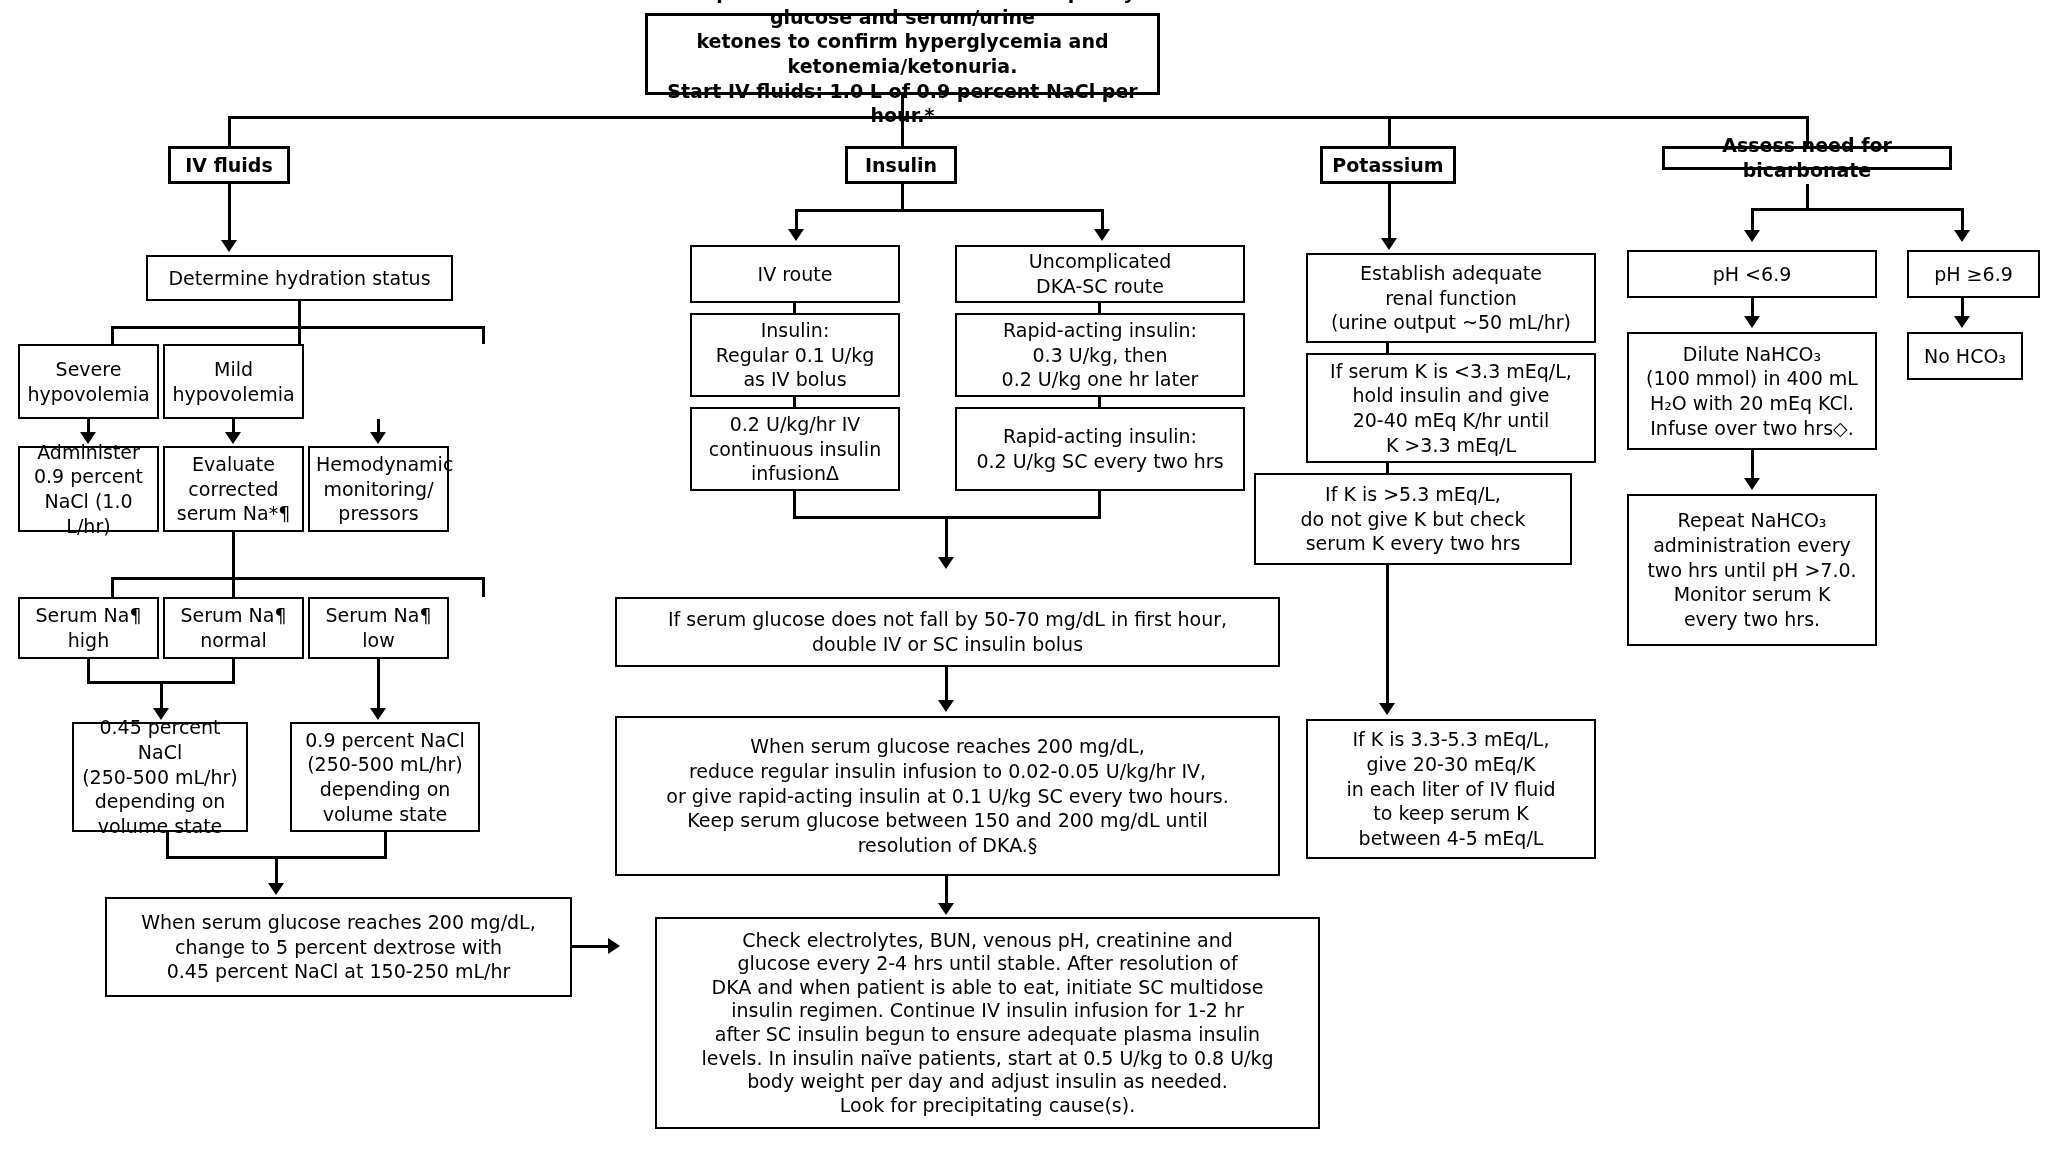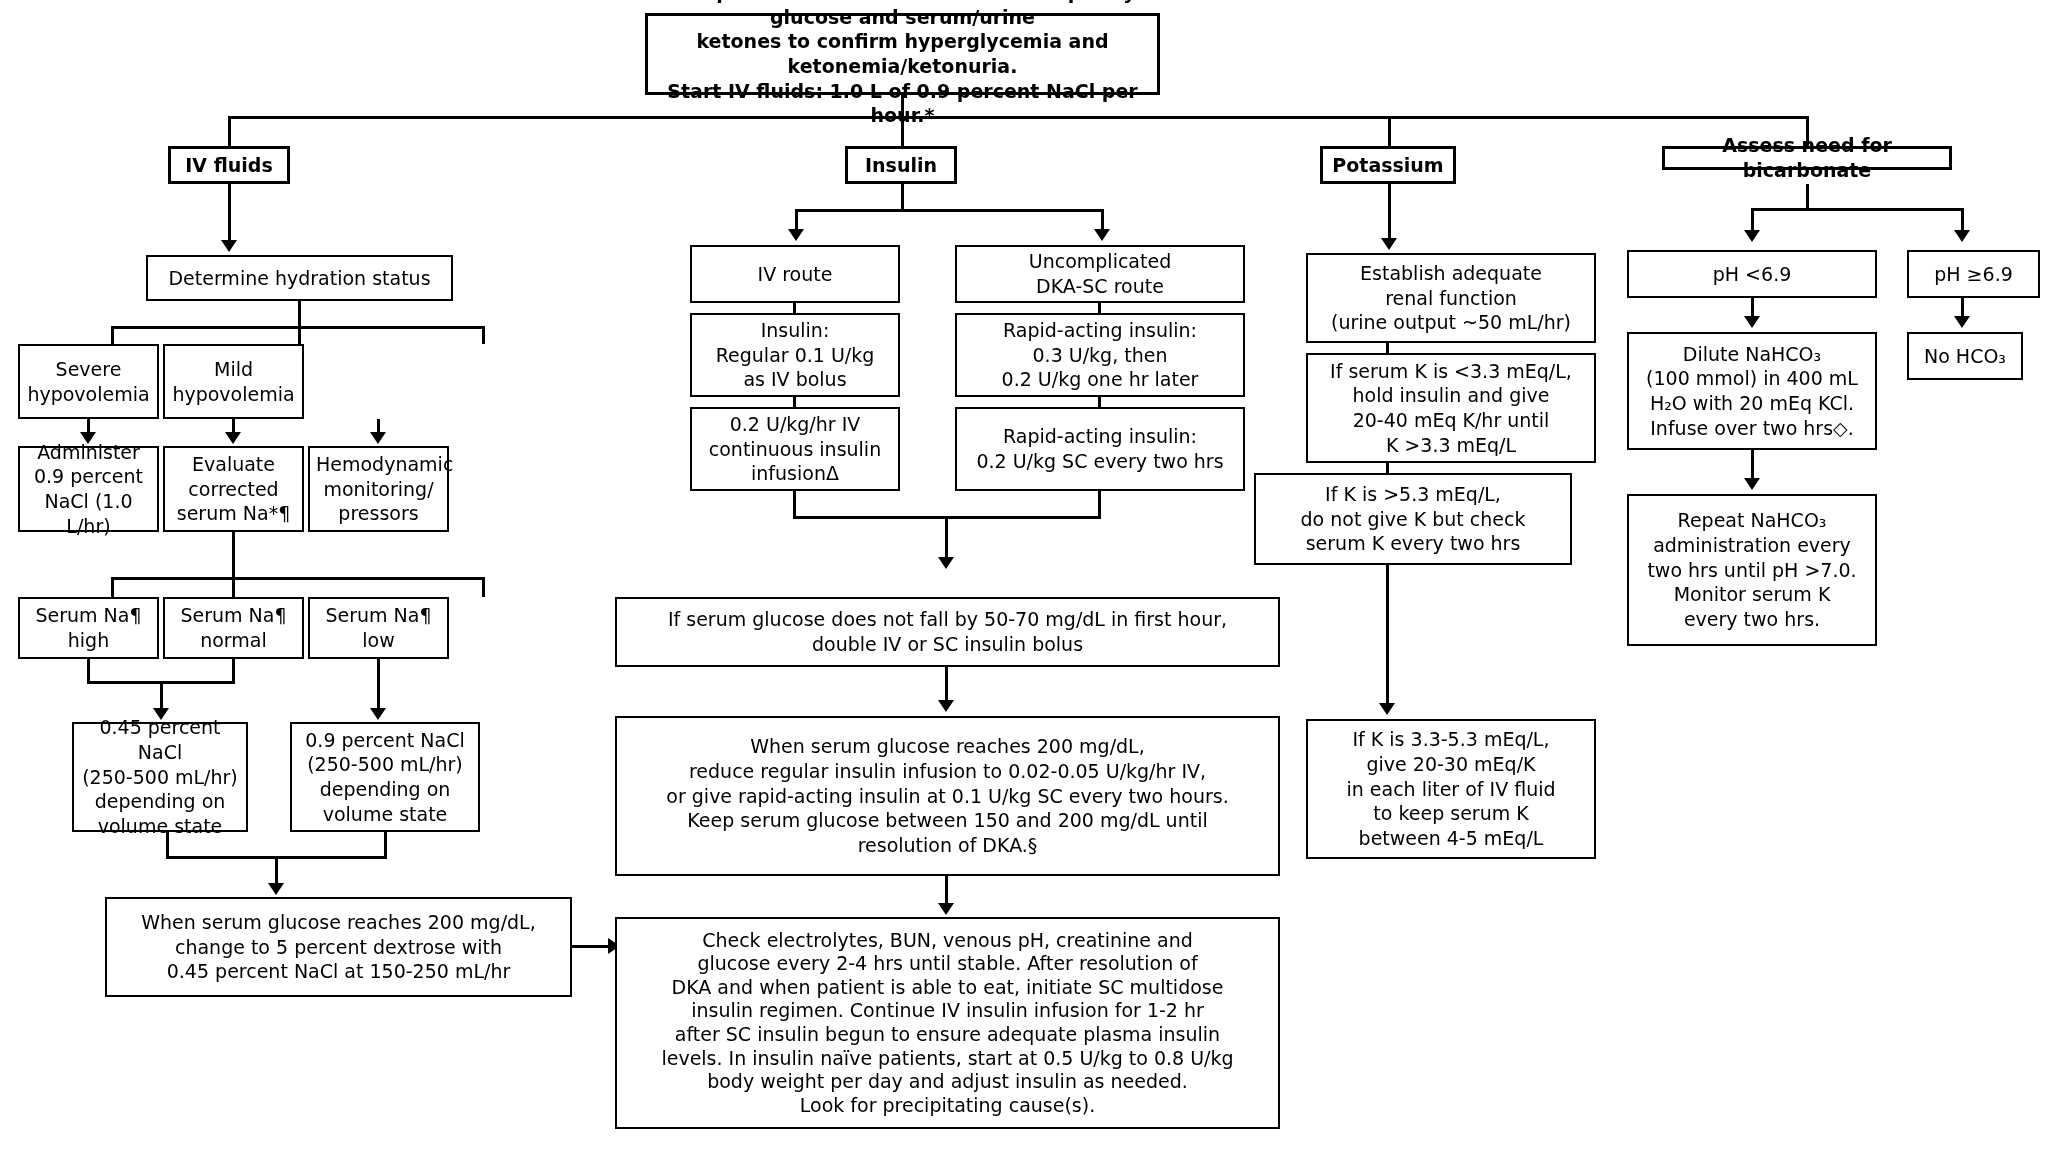--- a/index.html
+++ b/index.html
@@ -28,21 +28,21 @@
     font-size: 19px;
     line-height: 1.30;
     padding: 3px 6px;
     z-index: 3;
   }
   .box.hdr {
     font-weight: bold;
     border-width: 3px;
   }
   .box .txt { display: block; width: 100%; white-space: pre-line; }
-  .box.tight { line-height: 1.24; }
+  .box.tight { line-height: 1.24; margin-left: 40px; }
 
   
   .ln {
     position: absolute;
     background: #000000;
     z-index: 1;
   }
   .vline { width: 3px; }
   .hline { height: 3px; }
 

